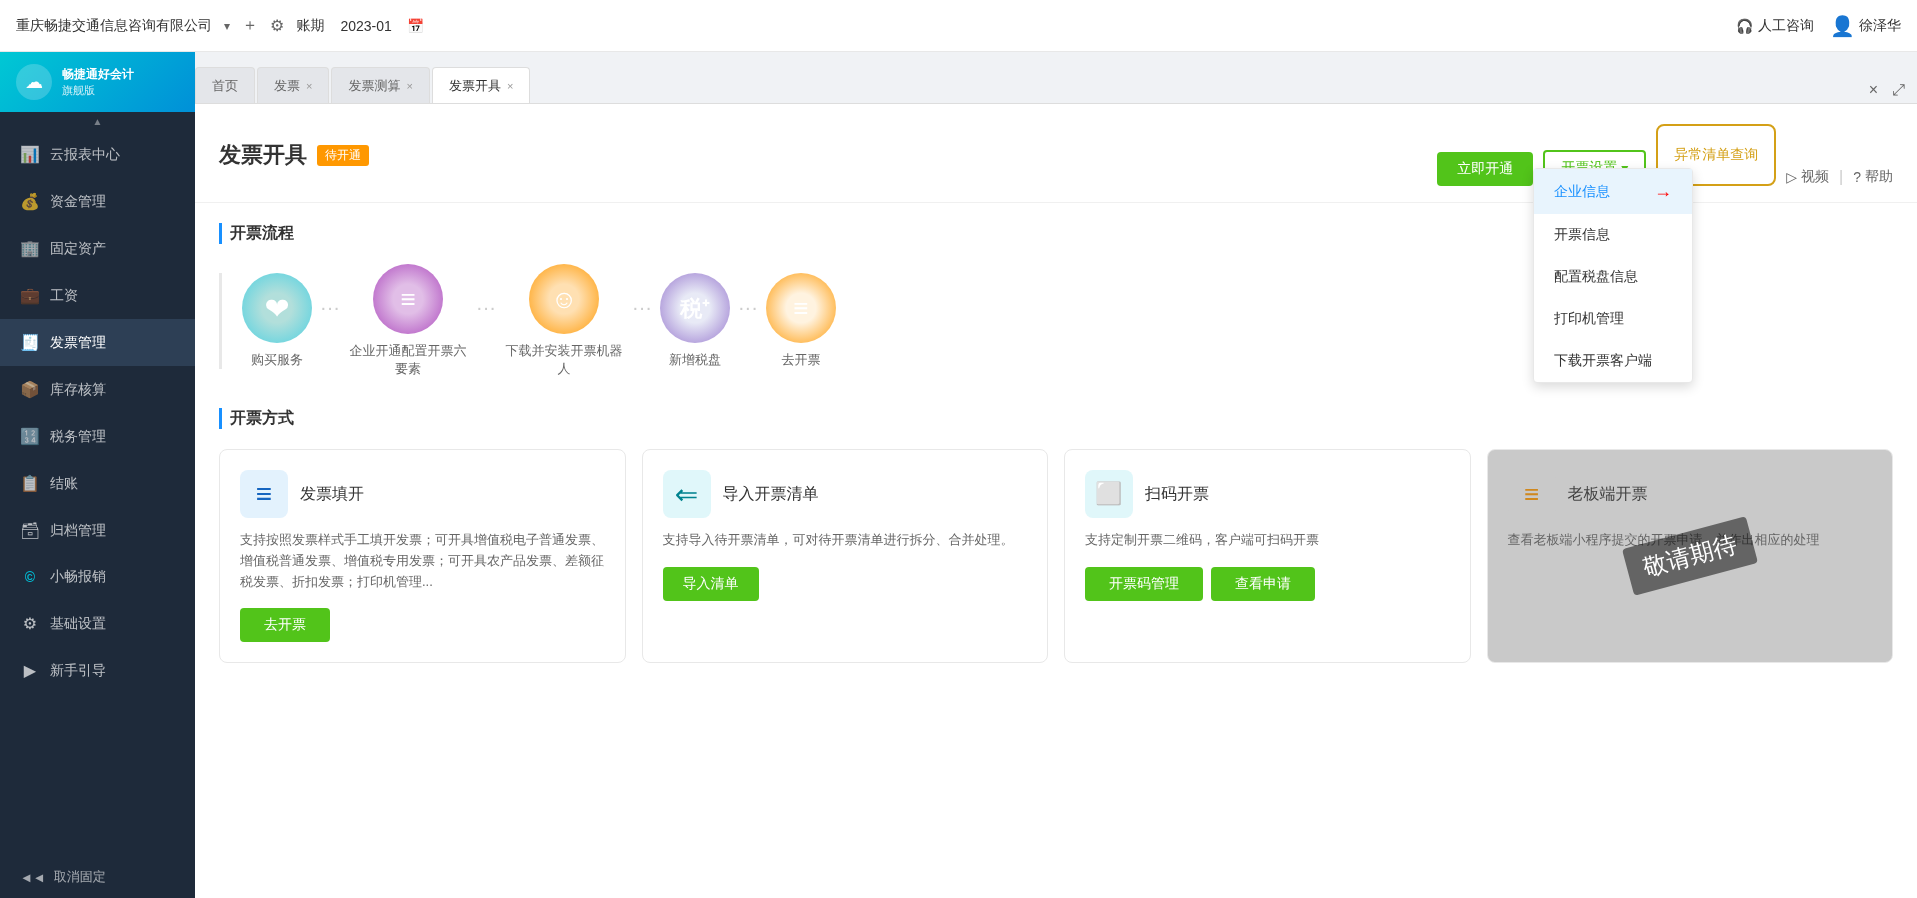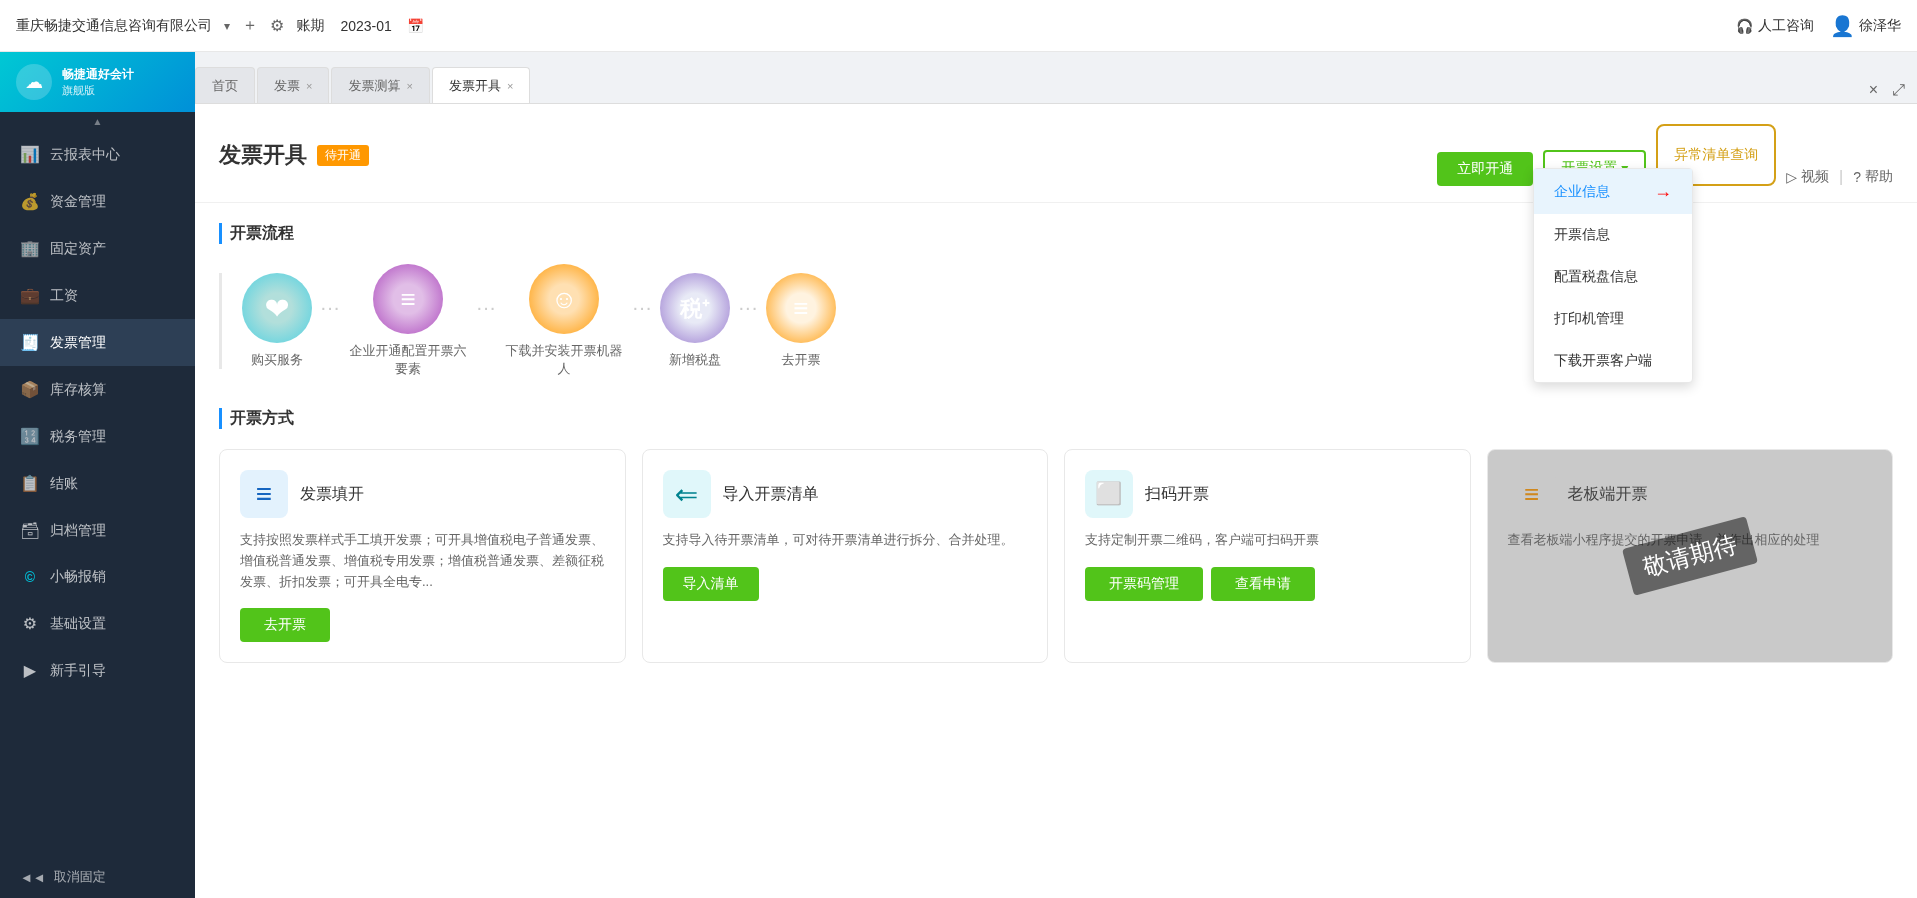--- a/index.html
+++ b/index.html
@@ -466,21 +466,21 @@
         <div class="section-title">开票方式</div>
         <div class="methods-grid">
 
           <div class="method-card">
             <div class="method-card-header">
               <div class="method-icon method-icon-blue">
                 <span style="font-size:28px;color:#1565c0;">≡</span>
               </div>
               <span class="method-title">发票填开</span>
             </div>
-            <p class="method-desc">支持按照发票样式手工填开发票；可开具增值税电子普通发票、增值税普通发票、增值税专用发票；增值税普通发票、差额征税发票、折扣发票；可开具全电专...</p>
+            <p class="method-desc">支持按照发票样式手工填开发票；可开具增值税电子普通发票、增值税普通发票、增值税专用发票；可开具农产品发票、差额征税发票、折扣发票；打印机管理...</p>
             <button class="btn-go">去开票</button>
           </div>
 
           <div class="method-card">
             <div class="method-card-header">
               <div class="method-icon method-icon-teal">
                 <span style="font-size:28px;color:#00838f;">⇐</span>
               </div>
               <span class="method-title">导入开票清单</span>
             </div>

